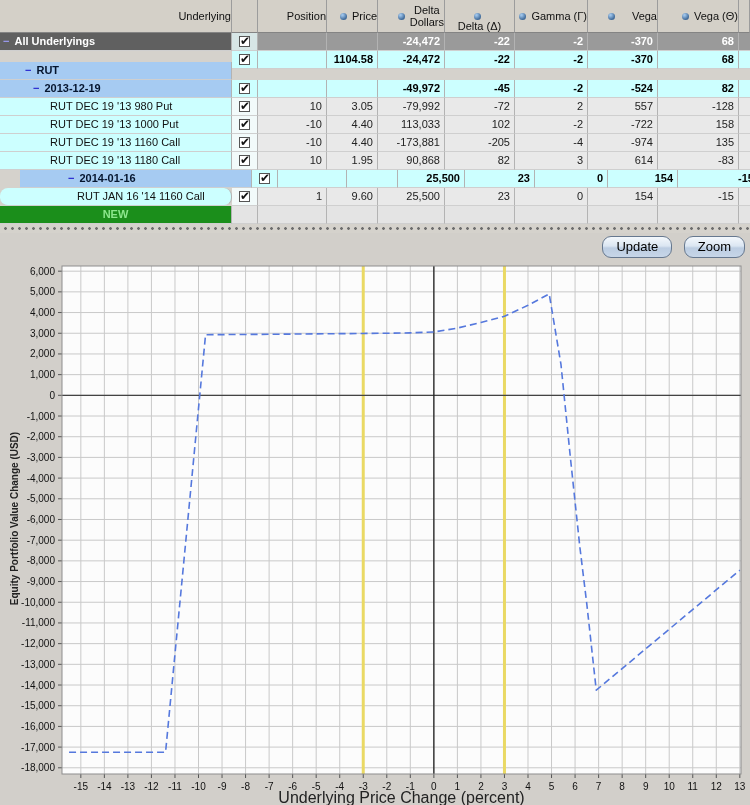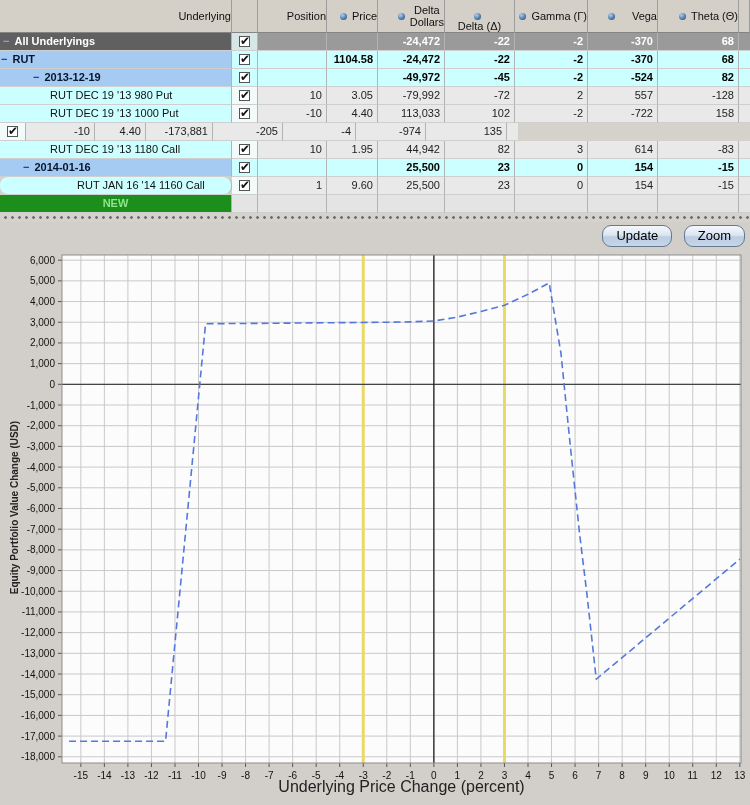--- a/index.html
+++ b/index.html
@@ -99,41 +99,41 @@
       <div class="cell col-gamma">
         <span class="bullet"></span>
         <span class="hdr-label">Gamma (Γ)</span>
       </div>
       <div class="cell col-vega">
         <span class="bullet"></span>
         <span class="hdr-label">Vega</span>
       </div>
       <div class="cell col-theta">
         <span class="bullet"></span>
-        <span class="hdr-label">Theta (Θ)</span>
+        <span class="hdr-label">Vega (Θ)</span>
       </div>
       <div class="cell col-sliver">
         <span class="hdr-label"></span>
       </div>
     </div>
   <div id="body-rows">
       <div class="trow row-total">
         <div class="cell col-underlying lbl" style="padding-left: 3px;"><span class="minus-icon">−</span><span>All Underlyings</span></div>
         <div class="cell col-check chk"><span class="cbx"></span></div>
         <div class="cell col-position dat num"></div>
         <div class="cell col-price dat num"></div>
         <div class="cell col-delta_dollars dat num">-24,472</div>
         <div class="cell col-delta dat num">-22</div>
         <div class="cell col-gamma dat num">-2</div>
         <div class="cell col-vega dat num">-370</div>
         <div class="cell col-theta dat num">68</div>
         <div class="cell col-sliver dat num"></div>
       </div>
       <div class="trow row-group">
-        <div class="cell col-underlying lbl" style="padding-left: 1px;"><span class="minus-icon">−</span><span>RUT</span></div>
+        <div class="cell col-underlying lbl" style="padding-left: 25px; margin-top: 11px;"><span class="minus-icon">−</span><span>RUT</span></div>
         <div class="cell col-check chk"><span class="cbx"></span></div>
         <div class="cell col-position dat num"></div>
         <div class="cell col-price dat num">1104.58</div>
         <div class="cell col-delta_dollars dat num">-24,472</div>
         <div class="cell col-delta dat num">-22</div>
         <div class="cell col-gamma dat num">-2</div>
         <div class="cell col-vega dat num">-370</div>
         <div class="cell col-theta dat num">68</div>
         <div class="cell col-sliver dat num"></div>
       </div>
@@ -167,44 +167,45 @@
         <div class="cell col-position dat num">-10</div>
         <div class="cell col-price dat num">4.40</div>
         <div class="cell col-delta_dollars dat num">113,033</div>
         <div class="cell col-delta dat num">102</div>
         <div class="cell col-gamma dat num">-2</div>
         <div class="cell col-vega dat num">-722</div>
         <div class="cell col-theta dat num">158</div>
         <div class="cell col-sliver dat num"></div>
       </div>
       <div class="trow row-option">
+        <div class="cell col-underlying lbl" style="padding-left: 50px;"><span>RUT DEC 19 '13 1160 Call</span></div>
         <div class="cell col-check chk"><span class="cbx"></span></div>
         <div class="cell col-position dat num">-10</div>
         <div class="cell col-price dat num">4.40</div>
         <div class="cell col-delta_dollars dat num">-173,881</div>
         <div class="cell col-delta dat num">-205</div>
         <div class="cell col-gamma dat num">-4</div>
         <div class="cell col-vega dat num">-974</div>
         <div class="cell col-theta dat num">135</div>
         <div class="cell col-sliver dat num"></div>
       </div>
       <div class="trow row-option">
         <div class="cell col-underlying lbl" style="padding-left: 50px;"><span>RUT DEC 19 '13 1180 Call</span></div>
         <div class="cell col-check chk"><span class="cbx"></span></div>
         <div class="cell col-position dat num">10</div>
         <div class="cell col-price dat num">1.95</div>
-        <div class="cell col-delta_dollars dat num">44,942</div>
+        <div class="cell col-delta_dollars dat num">90,868</div>
         <div class="cell col-delta dat num">82</div>
         <div class="cell col-gamma dat num">3</div>
         <div class="cell col-vega dat num">614</div>
         <div class="cell col-theta dat num">-83</div>
         <div class="cell col-sliver dat num"></div>
       </div>
       <div class="trow row-group">
-        <div class="cell col-underlying lbl" style="padding-left: 23px;"><span class="minus-icon">−</span><span>2014-01-16</span></div>
+        <div class="cell col-underlying lbl" style="padding-left: 48px; margin-left: 20px;"><span class="minus-icon">−</span><span>2014-01-16</span></div>
         <div class="cell col-check chk"><span class="cbx"></span></div>
         <div class="cell col-position dat num"></div>
         <div class="cell col-price dat num"></div>
         <div class="cell col-delta_dollars dat num">25,500</div>
         <div class="cell col-delta dat num">23</div>
         <div class="cell col-gamma dat num">0</div>
         <div class="cell col-vega dat num">154</div>
         <div class="cell col-theta dat num">-15</div>
         <div class="cell col-sliver dat num"></div>
       </div>

